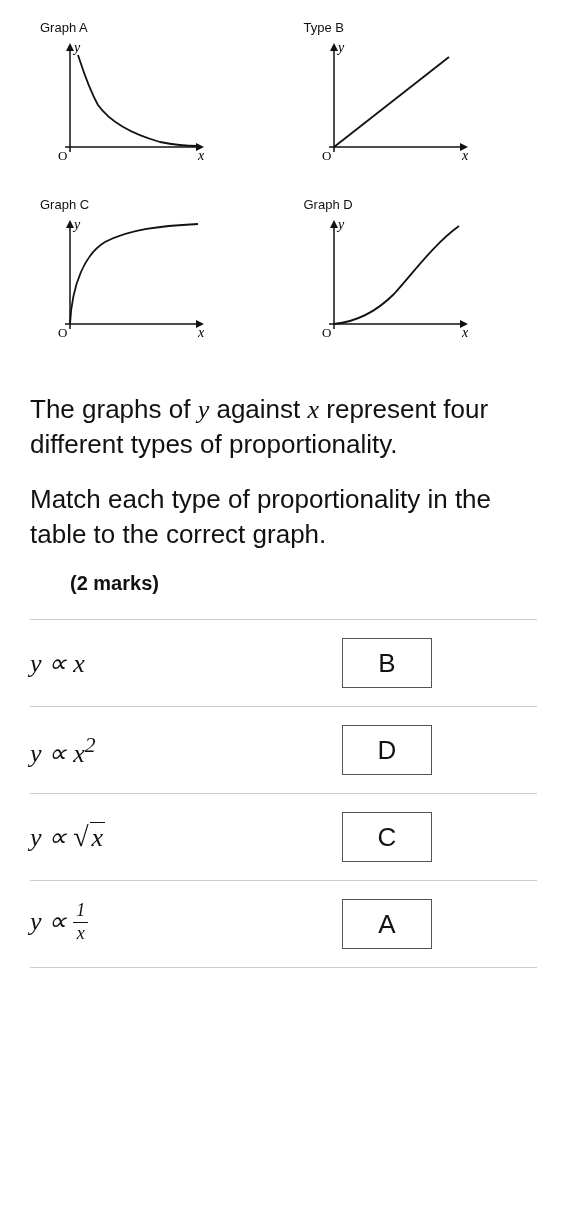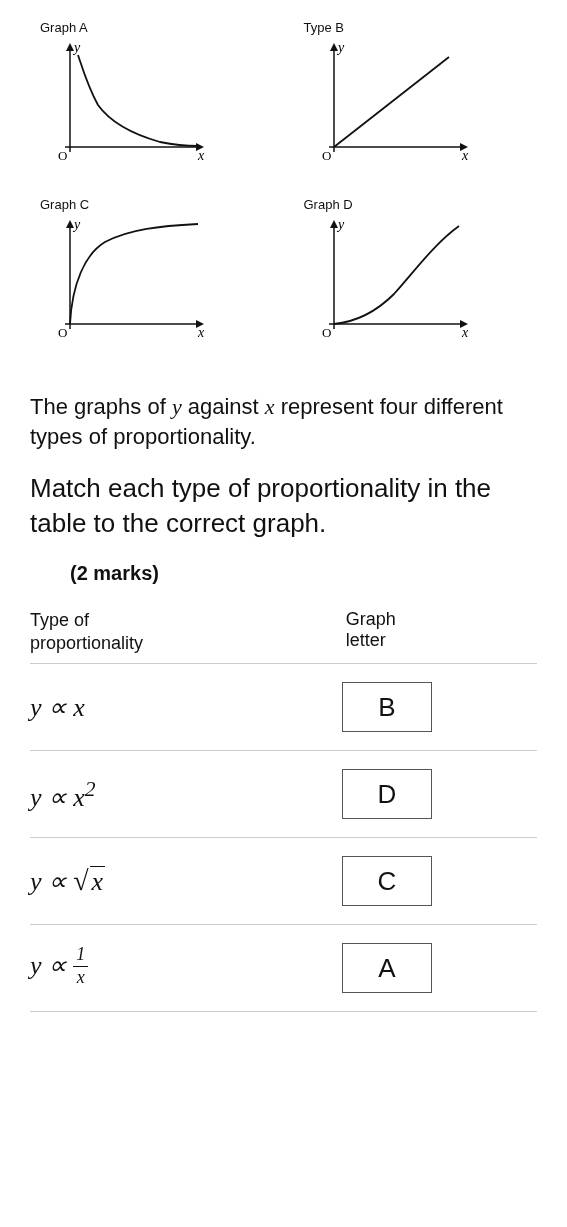--- a/index.html
+++ b/index.html
@@ -28,21 +28,21 @@
     }
 
     .graph-label {
       font-size: 13px;
       font-family: Arial, sans-serif;
       margin-bottom: 2px;
       margin-left: 10px;
     }
 
     .question-text {
-      font-size: 22px;
+      font-size: 26px;
       line-height: 1.35;
       margin-bottom: 20px;
       font-family: Arial, sans-serif;
     }
 
     .question-text .italic {
       font-style: italic;
       font-family: 'Times New Roman', serif;
     }
 
@@ -252,29 +252,20 @@
 </div>
 
 <div class="match-text">
   Match each type of proportionality in the table to the correct graph.
 </div>
 
 <div class="marks">(2 marks)</div>
 
 <div class="table-wrap">
 
-  <div class="table-header-row">
-    <div class="col-type">
-      <span>Type of</span><br>
-      <span>proportionality</span>
-    </div>
-    <div class="col-graph">
-      Graph<br>letter
-    </div>
-  </div>
 
   <div class="divider-row"></div>
 
   <div class="table-row">
     <div class="row-type">
       <span><i>y</i> ∝ <i>x</i></span>
     </div>
     <div class="row-answer">
       <div class="answer-box">
         <span>B</span>

